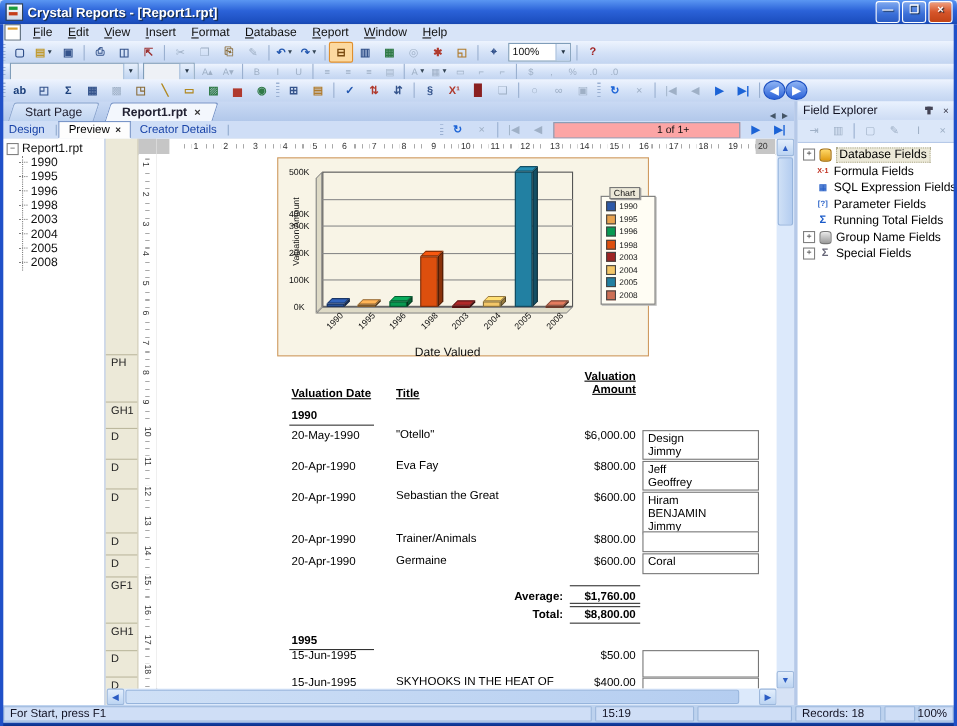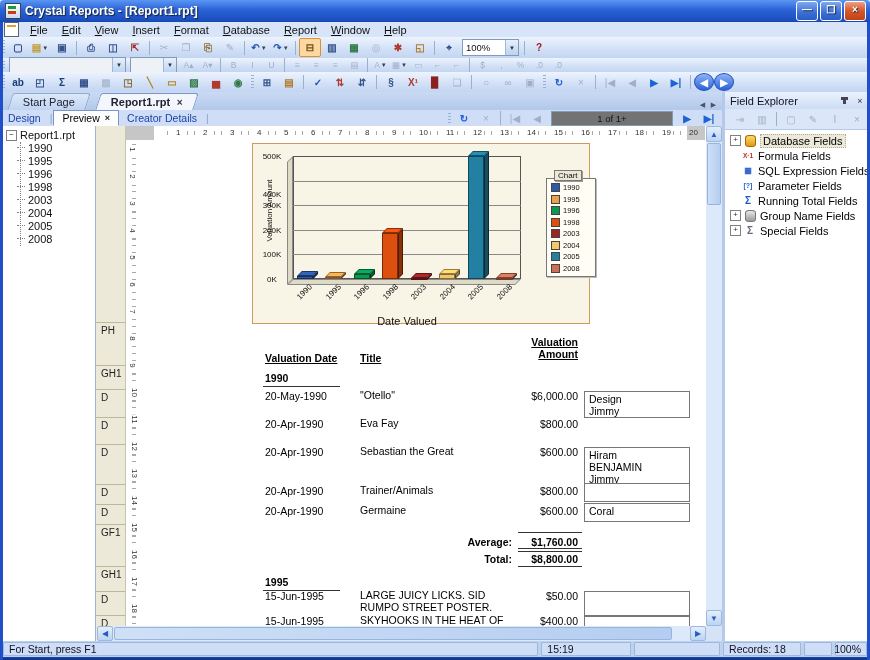--- a/index.html
+++ b/index.html
@@ -58,22 +58,22 @@
   #tabscroll .sb{width:9px;height:11px;font-size:7px;color:#456;display:flex;align-items:center;justify-content:center;}
   
   #viewrow{position:absolute;left:0;top:110px;width:722px;height:16px;background:#cfdef6;
     border-bottom:1px solid #9db4d8;display:flex;align-items:center;font-size:10.5px;}
   .vtab{padding:1px 8px;color:#1a44a8;display:flex;align-items:center;}
   .vtab.active{background:#fdfdfd;border:1px solid #7a96c8;border-bottom-color:#fdfdfd;color:#000;}
   .vtab .x{margin-left:5px;font-weight:bold;font-size:9px;color:#222;}
   .vsep{color:#8aa4c8;margin:0 1px;}
   #viewnav{margin-left:auto;display:flex;align-items:center;height:100%;padding-right:2px;}
   #viewnav .tbbtn{height:14px;}
-  #pageind{width:120px;height:13px;background:#737373;border:1px solid #7f9db9;font-size:9.5px;
-    display:flex;align-items:center;justify-content:center;margin:0 3px;color:#111;}
+  #pageind{width:120px;height:13px;background:#fca5a5;border:1px solid #7f9db9;font-size:9.5px;
+    display:flex;align-items:center;justify-content:center;margin:0 3px;color:#111;padding-left:48px;}
   
   #main{position:absolute;left:0;top:126px;width:722px;height:515px;background:#fff;overflow:hidden;}
   #grouptree{position:absolute;left:3px;top:0;width:92px;height:515px;background:#fff;
     border-right:1px solid #9db4d8;font-size:11px;color:#111;overflow:hidden;}
   .gt-root{display:flex;align-items:center;margin:3px 0 0 3px;}
   .gt-child{display:flex;align-items:center;height:13px;margin-left:14px;position:relative;}
   .gt-child .dash{width:8px;height:1px;border-top:1px dotted #808080;margin-right:3px;}
   #gt-vline{position:absolute;left:17px;top:16px;height:104px;border-left:1px dotted #808080;}
   .exp{width:9px;height:9px;border:1px solid #808080;background:#fff;font-size:8px;line-height:7px;
     text-align:center;color:#333;margin-right:3px;flex:0 0 auto;}
@@ -724,20 +724,24 @@
         <div class="rp" style="left: 123px; top: 250px; width: 92px;">20-May-1990</div>
         <div class="rp" style="left: 218px; top: 250px; width: 165px; line-height: 11.5px;">"Otello"</div>
         <div class="rp r" style="left: 336px; top: 250px; width: 100px;">$6,000.00</div>
         <div class="namesbox" style="left: 442px; top: 251px; width: 106px; height: 27px;">
           <div>Design</div>
           <div>Jimmy</div>
         </div>
         <div class="rp" style="left: 123px; top: 278px; width: 92px;">20-Apr-1990</div>
         <div class="rp" style="left: 218px; top: 278px; width: 165px; line-height: 11.5px;">Eva Fay</div>
         <div class="rp r" style="left: 336px; top: 278px; width: 100px;">$800.00</div>
+        <div class="namesbox" style="left: 442px; top: 279px; width: 106px; height: 27px;">
+          <div>Jeff</div>
+          <div>Geoffrey</div>
+        </div>
         <div class="rp" style="left: 123px; top: 306px; width: 92px;">20-Apr-1990</div>
         <div class="rp" style="left: 218px; top: 306px; width: 165px; line-height: 11.5px;">Sebastian the Great</div>
         <div class="rp r" style="left: 336px; top: 306px; width: 100px;">$600.00</div>
         <div class="namesbox" style="left: 442px; top: 307px; width: 106px; height: 39px;">
           <div>Hiram</div>
           <div>BENJAMIN</div>
           <div>Jimmy</div>
         </div>
         <div class="rp" style="left: 123px; top: 345px; width: 92px;">20-Apr-1990</div>
         <div class="rp" style="left: 218px; top: 345px; width: 165px; line-height: 11.5px;">Trainer/Animals</div>
@@ -753,21 +757,20 @@
         <div class="rp b r" style="left: 256px; top: 396px; width: 114px;">Average:</div>
         <div class="rp b r" style="left: 356px; top: 396px; width: 80px;">$1,760.00</div>
         <div class="rline" style="left: 376px; top: 408px; width: 64px;"></div>
         <div class="rline" style="left: 376px; top: 411px; width: 64px;"></div>
         <div class="rp b r" style="left: 256px; top: 413px; width: 114px;">Total:</div>
         <div class="rp b r" style="left: 356px; top: 413px; width: 80px;">$8,800.00</div>
         <div class="rline" style="left: 376px; top: 426px; width: 64px;"></div>
         <div class="rp b" style="left: 123px; top: 436px;">1995</div>
         <div class="rline" style="left: 121px; top: 450px; width: 77px;"></div>
         <div class="rp" style="left: 123px; top: 450px; width: 92px;">15-Jun-1995</div>
-        <div class="rp" style="left: 218px; top: 450px; width: 165px; line-height: 11.5px;">LARGE JUICY LICKS. SID RUMPO STREET POSTER.</div>
         <div class="rp r" style="left: 336px; top: 450px; width: 100px;">$50.00</div>
         <div class="namesbox" style="left: 442px; top: 451px; width: 106px; height: 25px;"></div>
         <div class="rp" style="left: 123px; top: 475px; width: 92px;">15-Jun-1995</div>
         <div class="rp" style="left: 218px; top: 475px; width: 165px; line-height: 11.5px;">SKYHOOKS IN THE HEAT OF THE NIGHT</div>
         <div class="rp r" style="left: 336px; top: 475px; width: 100px;">$400.00</div>
         <div class="namesbox" style="left: 442px; top: 476px; width: 106px; height: 25px;"></div>
       </div>
     <div id="vscroll">
         <div class="sbarrow" style="left: 0px; top: 0px; width: 16px; height: 16px;">▲</div>
         <div class="sbthumb" style="left: 1px; top: 17px; width: 14px; height: 62px;"></div>

